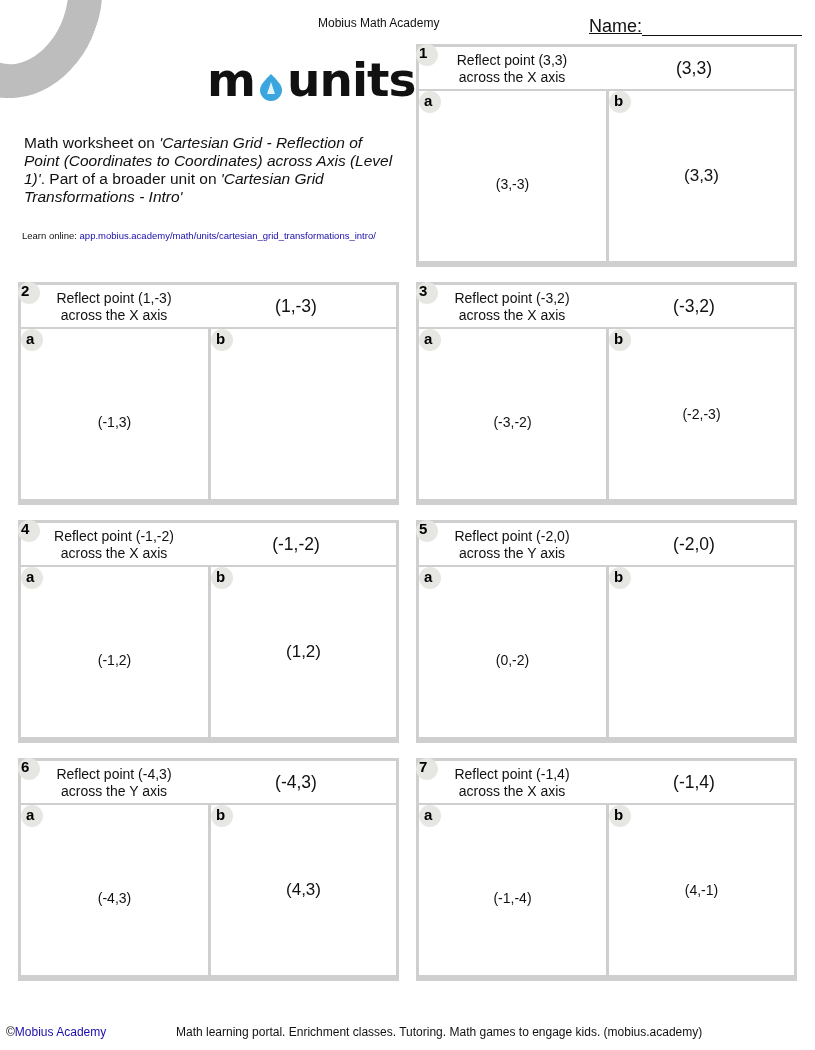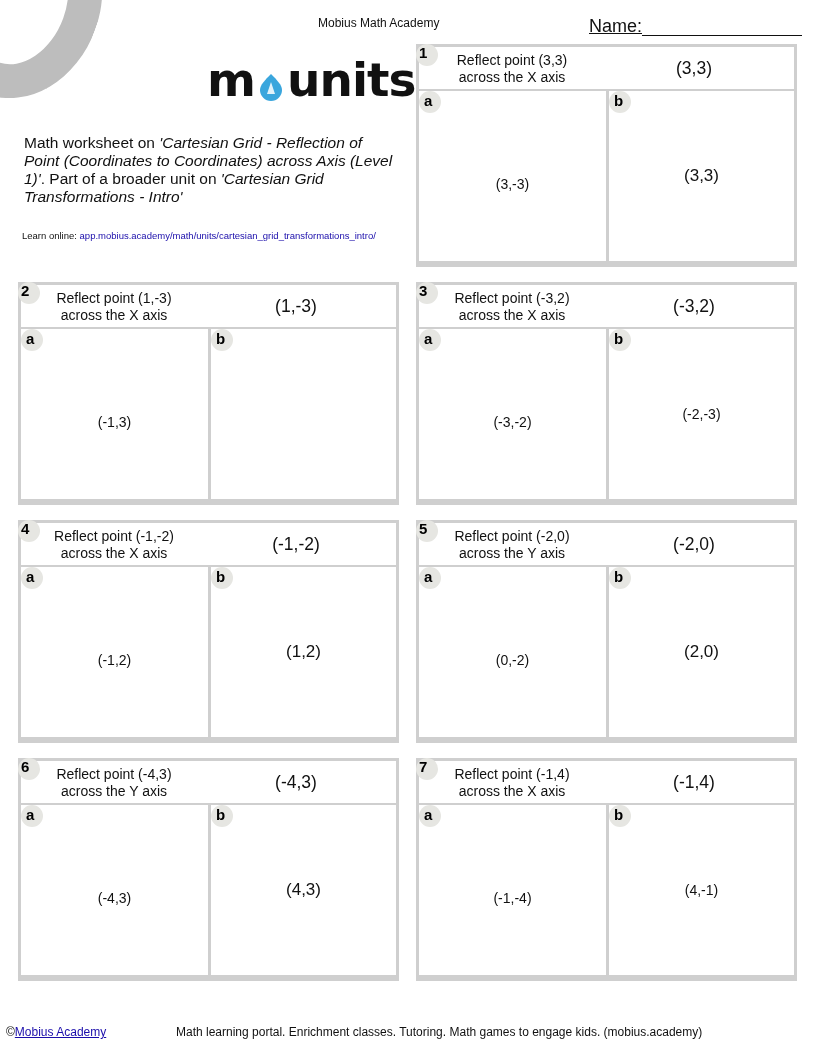--- a/index.html
+++ b/index.html
@@ -58,21 +58,21 @@
     position: absolute; left: 0; top: 0; width: 22px; height: 22px; border-radius: 50%;
     background: #e6e6e2; font-weight: bold; font-size: 15px; line-height: 20px;
     padding-left: 5px; color: #000;
   }
   .cell-val { position: absolute; left: 0; right: 0; top: 50%; text-align: center; transform: translateY(-50%); color: #111; }
   .cell.a .cell-val { font-size: 14px; margin-top: 8px; }
   .cell.b .cell-val { font-size: 17px; }
   .cell.b .cell-val.small { font-size: 14px; }
 
   .footer-left { position: absolute; left: 6px; top: 1025px; font-size: 12px; color: #111; }
-  .footer-left a { color: #1a0dab; text-decoration: underline; }
+  .footer-left a { color: #1a0dab; }
   .footer-right { position: absolute; left: 176px; top: 1025px; font-size: 12px; color: #111; white-space: nowrap; }
 </style>
 </head>
 <body>
 
 <div class="deco-arc"></div>
 
 <div class="site-title">Mobius Math Academy</div>
 <div class="name-label">Name:</div>
 <div class="name-line"></div>
@@ -183,21 +183,20 @@
           <div>across the Y axis</div>
         </div>
         <div class="q-point">(-2,0)</div>
       </div>
       <div class="cell a">
         <div class="cell-tag">a</div>
         <div class="cell-val">(0,-2)</div>
       </div>
       <div class="cell b">
         <div class="cell-tag">b</div>
-        <div class="cell-val">(2,0)</div>
       </div>
     </div>
     </div>
     <div class="q" style="left: 18px; top: 758px;">
     <div class="q-inner">
       <div class="q-head">
         <div class="q-num">6</div>
         <div class="q-prompt">
           <div>Reflect point (-4,3)</div>
           <div>across the Y axis</div>

